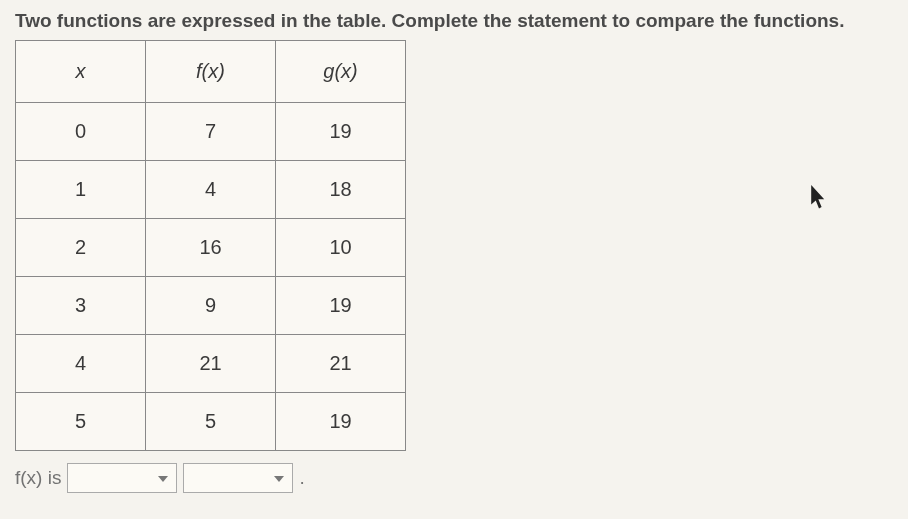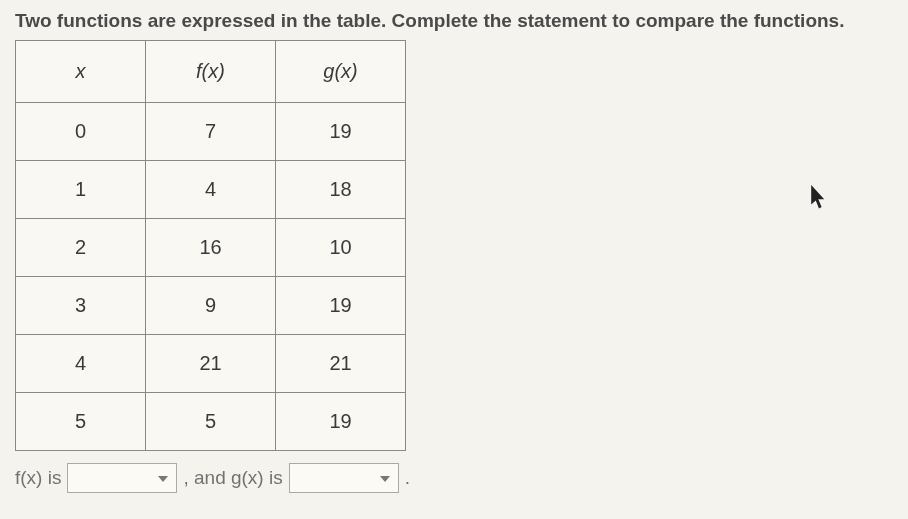--- a/index.html
+++ b/index.html
@@ -132,21 +132,20 @@
   <div class="statement">
     <span>f(x) is</span>
     <span class="dropdown">
       <span></span>
       <span>
         <svg viewBox="0 0 10 10">
             <polygon points="0,2 10,2 5,8"></polygon>
           </svg>
       </span>
     </span>
-    <span>, and g(x) is</span>
     <span class="dropdown">
       <span></span>
       <span>
         <svg viewBox="0 0 10 10">
             <polygon points="0,2 10,2 5,8"></polygon>
           </svg>
       </span>
     </span>
     <span>.</span>
   </div>

